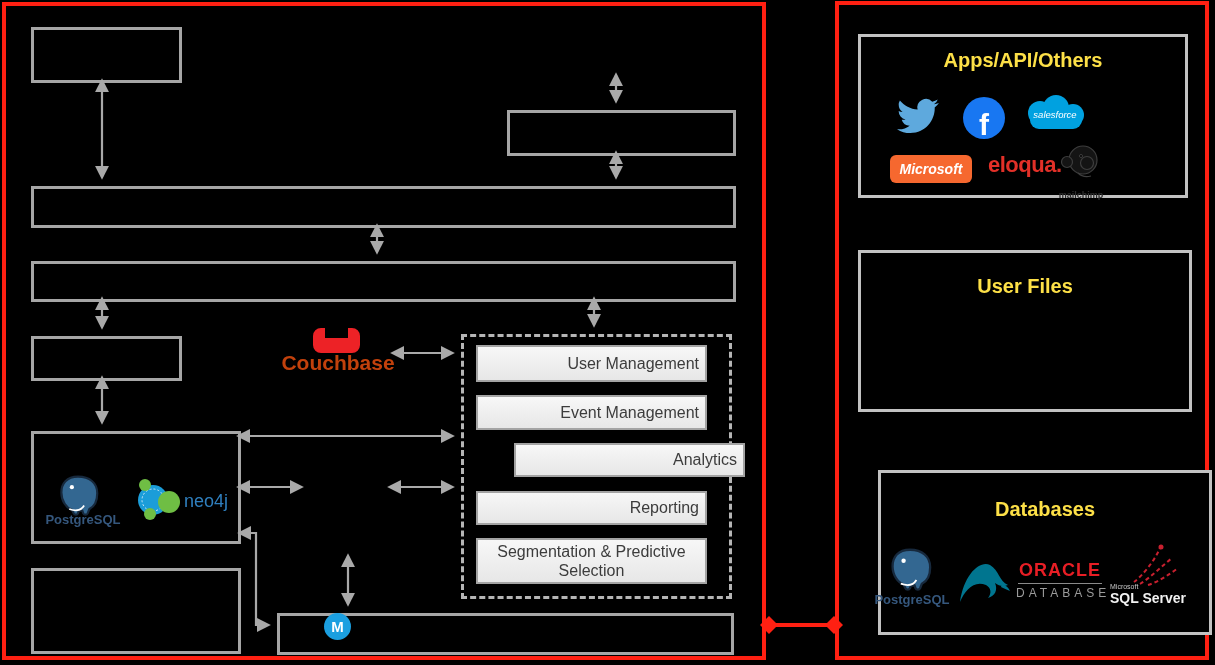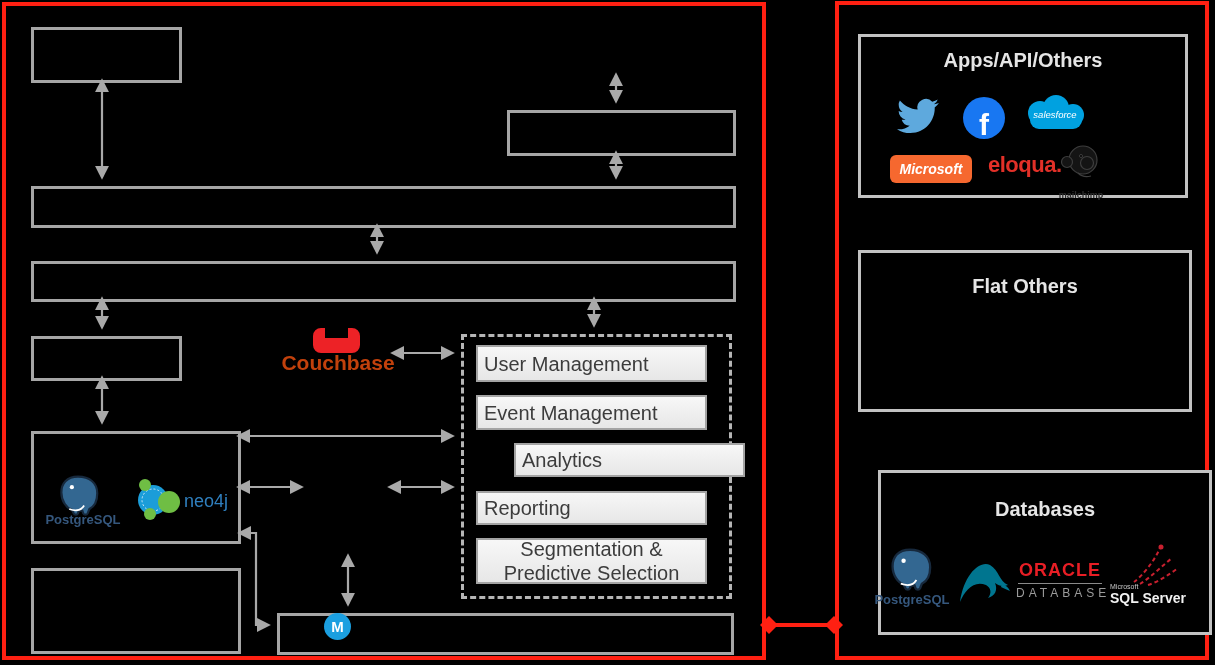--- a/index.html
+++ b/index.html
@@ -4,23 +4,23 @@
 <style>
   html,body{margin:0;padding:0;background:#000;}
   body{width:1215px;height:665px;position:relative;font-family:"Liberation Sans",sans-serif;overflow:hidden;}
   .panel{position:absolute;border:4px solid #ff2012;background:#000;box-sizing:border-box;}
   #left-panel{left:2px;top:2px;width:764px;height:658px;}
   #right-panel{left:835px;top:1px;width:374px;height:659px;}
   .gbox{position:absolute;background:#000;border:3px solid #a6a6a6;box-sizing:border-box;}
   .rbox{position:absolute;background:#000;border:3px solid #c2c2c2;box-sizing:border-box;}
   .dashed{position:absolute;border:3px dashed #b5b5b5;background:transparent;box-sizing:border-box;}
   .module{position:absolute;background:linear-gradient(#f7f7f7,#e7e7e7);border:2px solid #a3a3a3;
-          box-sizing:border-box;display:flex;align-items:center;justify-content:flex-start;text-align:center;
-          color:#3c3c3c;font-size:20px;line-height:1.2;padding:2px 6px;}
-  .rtitle{position:absolute;width:100%;text-align:center;color:#e5e5e5;font-weight:bold;font-size:20px;}
+          box-sizing:border-box;display:flex;align-items:center;justify-content:flex-end;text-align:center;
+          color:#3c3c3c;font-size:16px;line-height:1.2;padding:2px 6px;}
+  .rtitle{position:absolute;width:100%;text-align:center;color:#fde047;font-weight:bold;font-size:20px;}
   .overlay{position:absolute;left:0;top:0;pointer-events:none;}
   .logo{position:absolute;}
   .cb-text{color:#c2410c;font-weight:bold;font-size:21px;letter-spacing:0px;}
   .pg-text{color:#35577d;font-weight:bold;font-size:13px;}
   .neo-text{color:#2f7fbe;font-size:18px;}
   .fb-circle{width:42px;height:42px;border-radius:50%;background:#1877f2;color:#fff;
              display:flex;align-items:flex-end;justify-content:center;font-weight:bold;font-size:30px;line-height:0.95;}
   .mule-circle{width:27px;height:27px;border-radius:50%;background:#1b9fe0;color:#fff;display:flex;
                align-items:center;justify-content:center;font-weight:bold;font-size:15px;}
   .eventbrite{background:#f6682f;border-radius:6px;color:#fff;font-style:italic;font-weight:bold;
@@ -133,21 +133,21 @@
       <circle cx="9" cy="22" r="5.5"></circle>
       <circle cx="29" cy="23" r="6.5"></circle>
       <path d="M20 33 q5 5 13 3" fill="none"></path>
     </g>
     <circle cx="23" cy="16" r="1.5" fill="#000" stroke="#4a4a4a" stroke-width="0.8"></circle>
   </svg>
   <div class="mc-text">mailchimp</div>
 </div>
 
 <div class="rbox" style="left:858px;top:250px;width:334px;height:162px;">
-  <div class="rtitle" style="top:22px;">Flat Others</div>
+  <div class="rtitle" style="top:22px;">User Files</div>
 </div>
 
 <div class="rbox" style="left:878px;top:470px;width:334px;height:165px;">
   <div class="rtitle" style="top:25px;">Databases</div>
 </div>
 <div class="logo" style="left:888px;top:547px;">
   <svg width="44" height="44" viewBox="0 0 48 48">
     <path fill="#336791" stroke="#17293d" stroke-width="2.5" d="M24 3 C11 3 5 11 5 21 c0 10 6 18 12 20 l2 4 c1 2 4 2 5 0 l1 -3 h4 l1 3 c1 2 4 2 5 0 l2 -5 c6 -3 9 -10 9 -18 C46 10 37 3 24 3 z"></path>
     <circle cx="17" cy="15" r="2.4" fill="#fff"></circle>
     <path d="M14 40 c8 3 14 1 17 -4" stroke="#fff" stroke-width="2" fill="none"></path>

